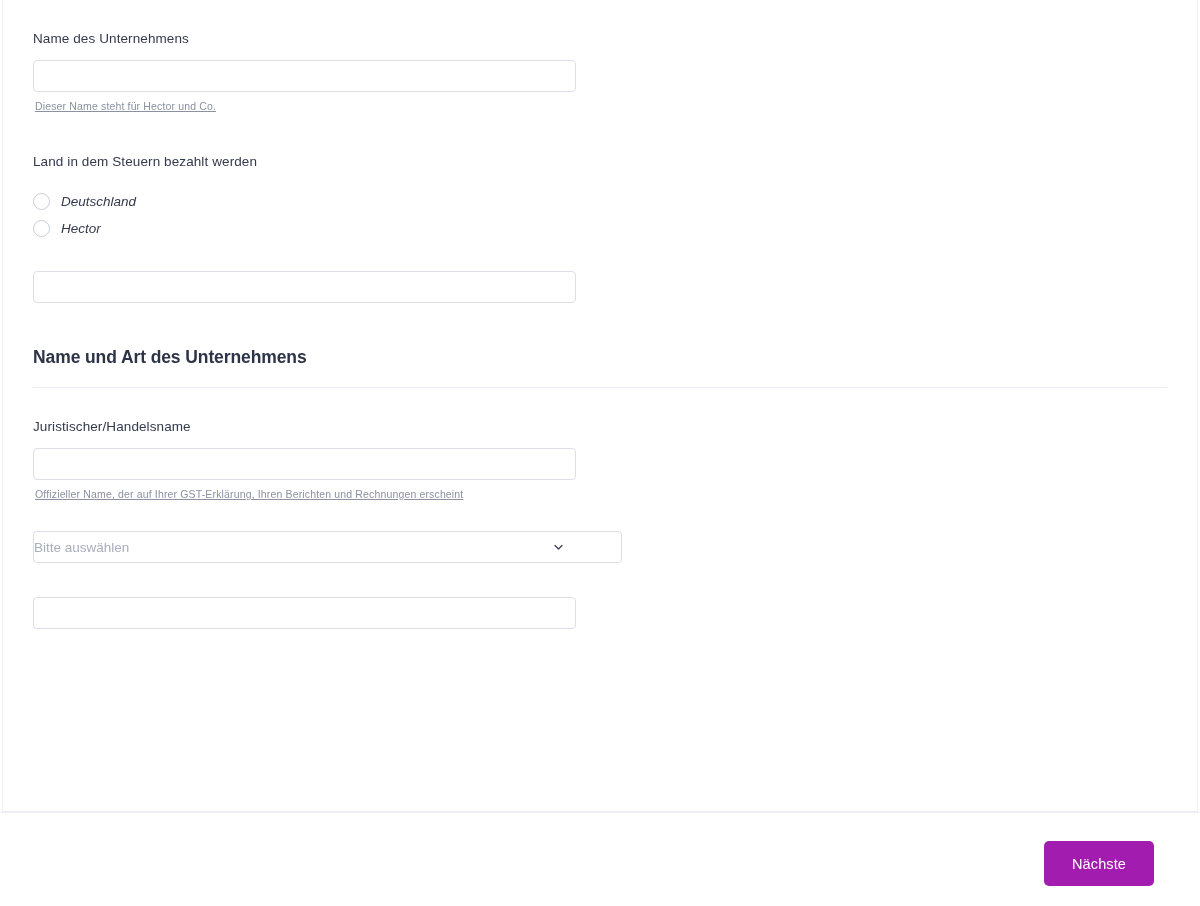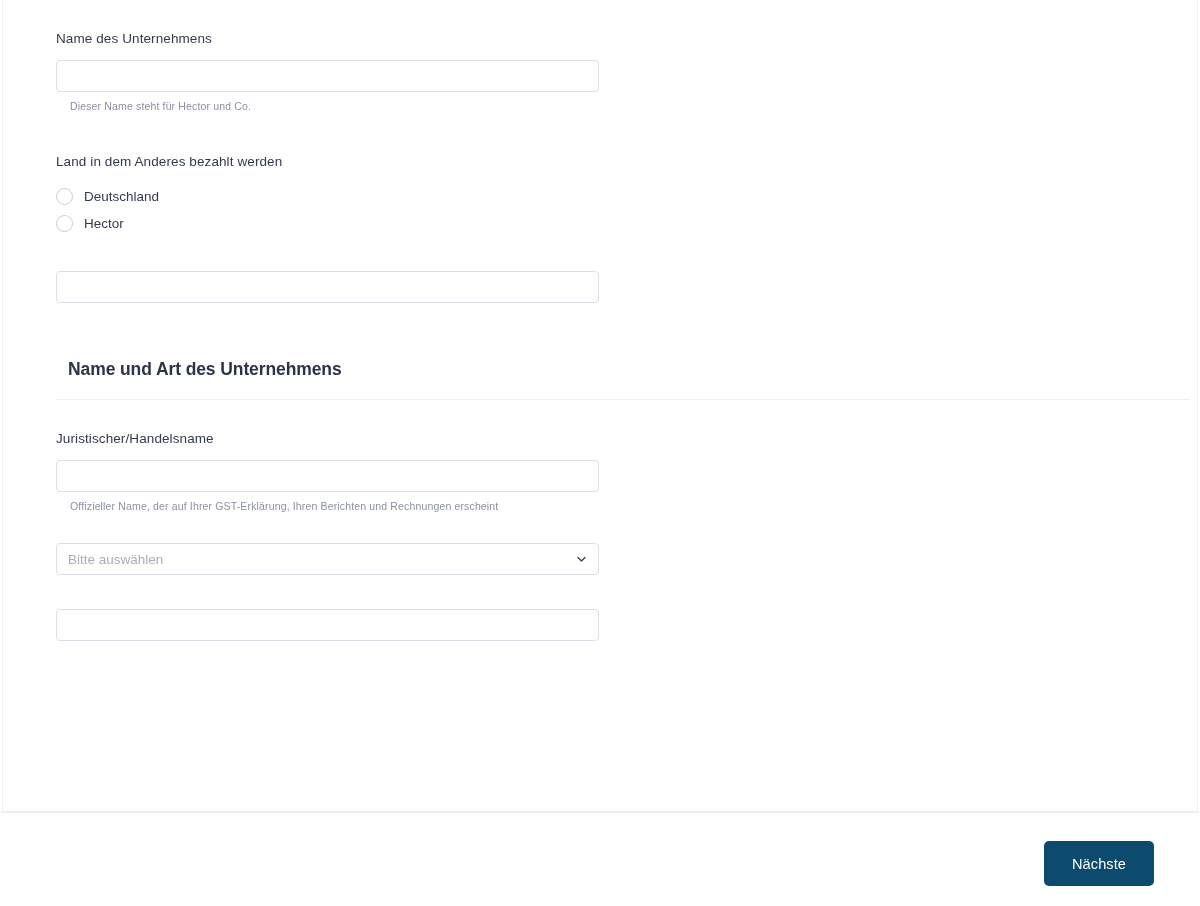--- a/index.html
+++ b/index.html
@@ -29,21 +29,21 @@
     width: 1196px;
     height: 818px;
     background: #ffffff;
     border-left: 1px solid #f0f1f5;
     border-right: 1px solid #f0f1f5;
     border-bottom: 1px solid #ebedf2;
   }
 
   .form-body {
     position: absolute;
-    left: 56px;
+    left: 33px;
     top: 30px;
     width: 1100px;
   }
 
   
   .field { margin-bottom: 0; }
 
   .label {
     font-size: 13.5px;
     font-weight: 500;
@@ -65,30 +65,32 @@
     padding: 0 11px;
     font-family: "Liberation Sans", sans-serif;
     display: block;
   }
   .textbox::placeholder { color: #a9aebd; }
 
   .helper {
     font-size: 10.5px;
     color: #8b91a3;
     letter-spacing: 0.15px;
-    margin: 7px 0 0 14px;
+    margin: 7px 0 0 2px;
     line-height: 14px;
+    text-decoration: underline;
   }
 
   
   .radio-group { margin-top: 11px; }
   .radio-row {
     display: flex;
-    align-items: center;
+    align-items: flex-end;
     height: 27px;
+    font-style: italic;
   }
   .radio-dot {
     width: 17px;
     height: 17px;
     border-radius: 50%;
     border: 1.4px solid #c9ccd8;
     background: #ffffff;
     flex: 0 0 auto;
     margin-right: 11px;
   }
@@ -97,43 +99,43 @@
     color: #333a4d;
     line-height: 17px;
   }
 
   
   .section-head {
     font-size: 17.5px;
     font-weight: 700;
     color: #2d3448;
     letter-spacing: -0.1px;
-    margin: 12px;
+    margin: 0;
   }
   .section-rule {
     width: 1134px;
     height: 1px;
     background: #eceef3;
     margin-top: 19px;
   }
 
   
   .select-wrap {
     position: relative;
     width: 543px;
   }
   .select-box {
-    width: 543px;
+    width: 589px;
     height: 32px;
     background: #ffffff;
     border: 1px solid #dcdfe8;
     border-radius: 4px;
     display: flex;
     align-items: center;
-    padding: 0 11px;
+    padding: 0 0;
   }
   .select-value {
     font-size: 13.5px;
     color: #a9aebd;
   }
   .chevron {
     position: absolute;
     right: 12px;
     top: 50%;
     transform: translateY(-50%);
@@ -158,21 +160,21 @@
     width: 1200px;
     height: 93px;
     background: #ffffff;
   }
   .next-button {
     position: absolute;
     left: 1044px;
     top: 28px;
     width: 110px;
     height: 45px;
-    background: #0c4a6e;
+    background: #a21caf;
     color: #ffffff;
     border: none;
     border-radius: 5px;
     font-size: 14.5px;
     font-family: "Liberation Sans", sans-serif;
     letter-spacing: 0.1px;
     cursor: pointer;
   }
   .sp-30 { height: 30px; }
   .sp-34 { height: 34px; }
@@ -189,21 +191,21 @@
 
     <div class="field">
       <div class="label">Name des Unternehmens</div>
       <input class="textbox" type="text" value="" placeholder="" style="">
       <div class="helper">Dieser Name steht für Hector und Co.</div>
     </div>
 
     <div class="sp-40"></div>
 
     <div class="field">
-      <div class="label">Land in dem Anderes bezahlt werden</div>
+      <div class="label">Land in dem Steuern bezahlt werden</div>
       <div class="radio-group">
         <div class="radio-row">
           <span class="radio-dot"></span>
           <span class="radio-label">Deutschland</span>
         </div>
         <div class="radio-row">
           <span class="radio-dot"></span>
           <span class="radio-label">Hector</span>
         </div>
       </div>

